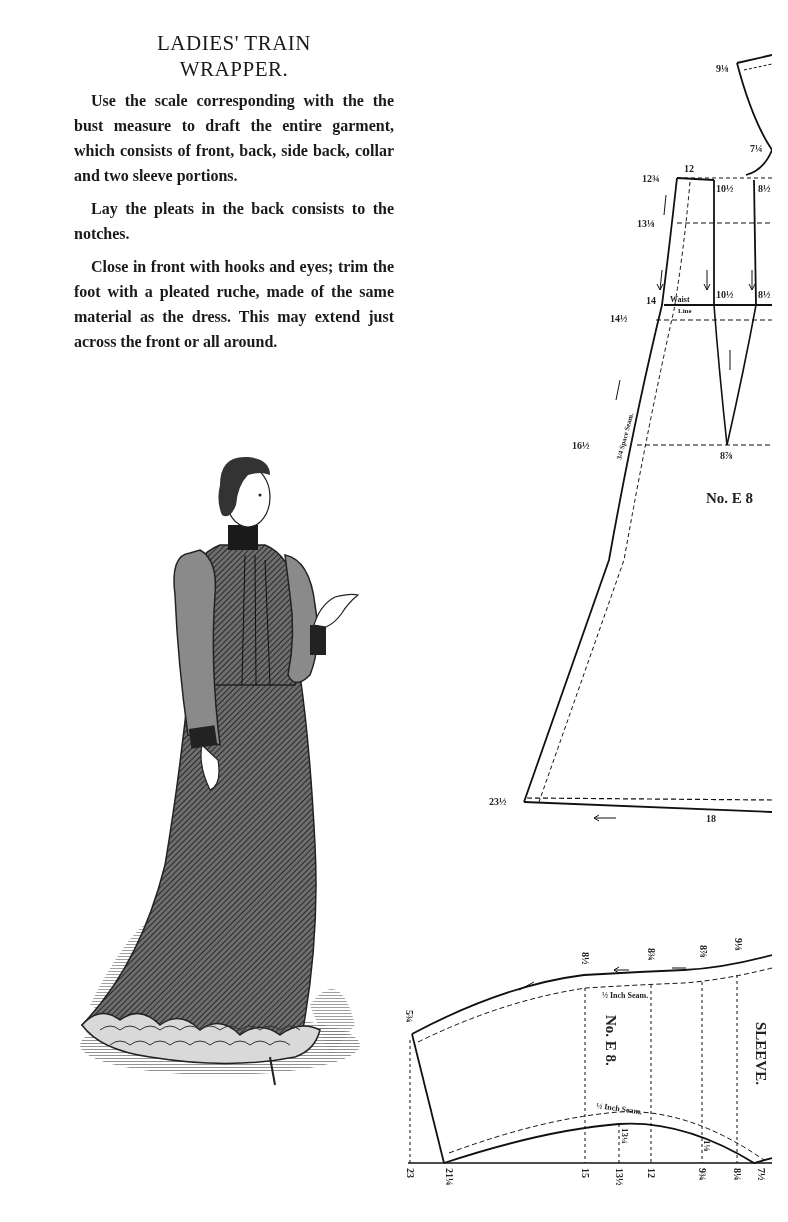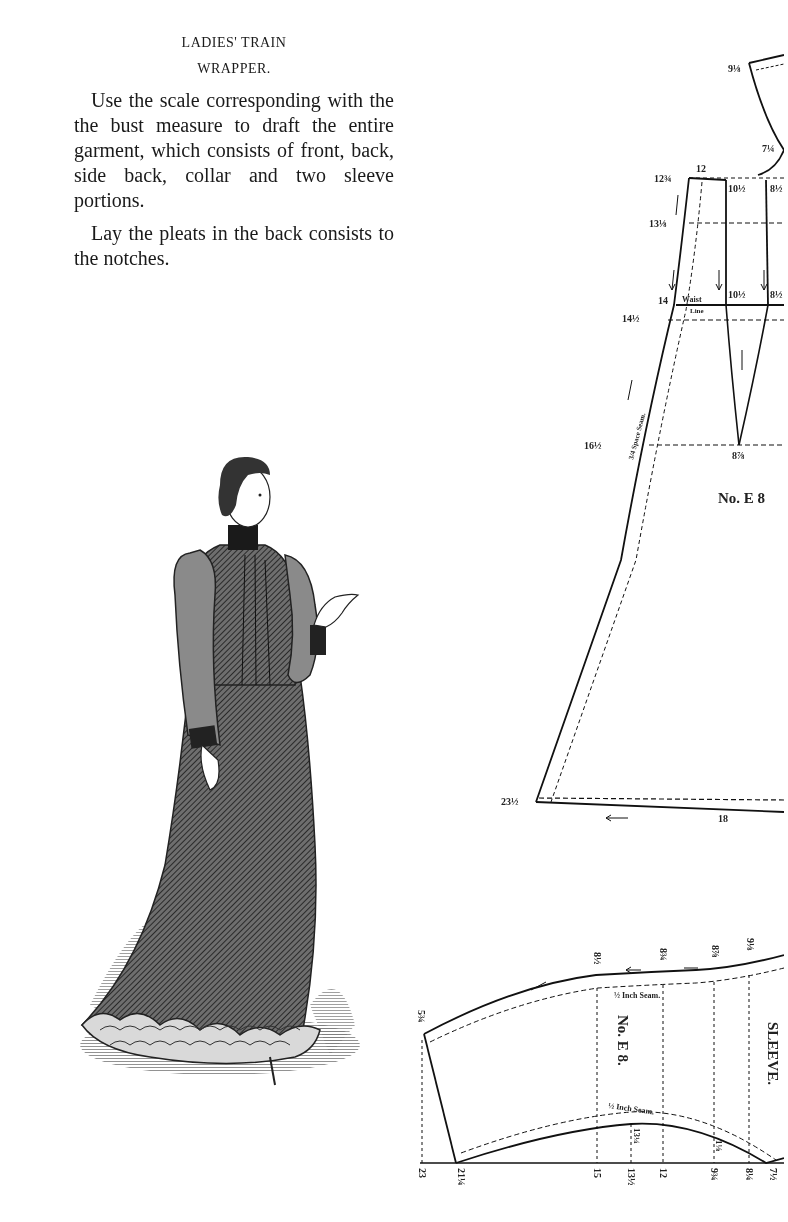--- a/index.html
+++ b/index.html
@@ -1,34 +1,35 @@
 <!DOCTYPE html>
 <html><head>
 <meta charset="utf-8">
 <style>
   html,body{margin:0;padding:0;background:#ffffff;}
   body{width:788px;height:1222px;position:relative;overflow:hidden;font-family:"Liberation Serif","DejaVu Serif",serif;color:#1a1a1a;}
   .left{position:absolute;left:74px;top:30px;width:320px;}
-  .title{font-size:14px;line-height:26px;text-align:center;letter-spacing:0.5px;margin:0 0 6px 0;font-weight:normal;}
-  .para{font-size:20px;line-height:25px;text-align:justify;margin:0 0 8px 0;text-indent:17px;}
+  .title{font-size:21px;line-height:26px;text-align:center;letter-spacing:0.5px;margin:0 0 6px 0;font-weight:normal;}
+  .para{font-size:16px;line-height:25px;text-align:justify;margin:0 0 8px 0;text-indent:17px;font-weight:bold;}
   .para.last{text-indent:6px;}
   .illus{position:absolute;left:70px;top:445px;width:310px;height:650px;}
-  .pattern{position:absolute;left:406px;top:0;width:378px;height:1222px;}
+  .pattern{position:absolute;left:394px;top:0;width:378px;height:1222px;}
   svg text{font-family:"Liberation Serif","DejaVu Serif",serif;font-weight:bold;fill:#222;}
 </style>
 </head>
 <body>
 
 <div class="left">
   <h1 class="title">
     <span>LADIES' TRAIN</span><br>
     <span>WRAPPER.</span>
   </h1>
   <p class="para">Use the scale corresponding with the the bust measure to draft the entire garment, which consists of front, back, side back, collar and two sleeve portions.</p>
   <p class="para">Lay the pleats in the back consists to the notches.</p>
+  <p class="para">Close in front with hooks and eyes; trim the foot with a pleated ruche, made of the same material as the dress. This may extend just across the front or all around.</p>
 </div>
 
 <div class="illus">
   <svg width="310" height="650" viewBox="0 0 310 650">
     <defs>
       <pattern id="hatch" width="4" height="4" patternUnits="userSpaceOnUse" patternTransform="rotate(45)">
         <rect width="4" height="4" fill="#6e6e6e"></rect>
         <line x1="0" y1="0" x2="0" y2="4" stroke="#2a2a2a" stroke-width="2"></line>
       </pattern>
       <pattern id="floorhatch" width="3" height="3" patternUnits="userSpaceOnUse">

